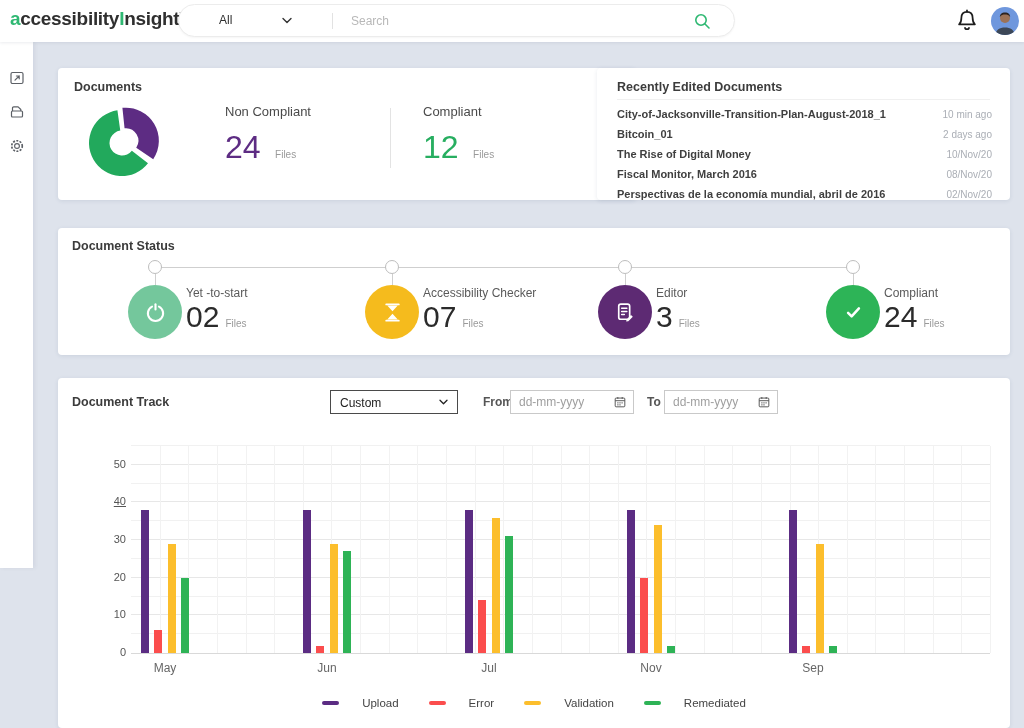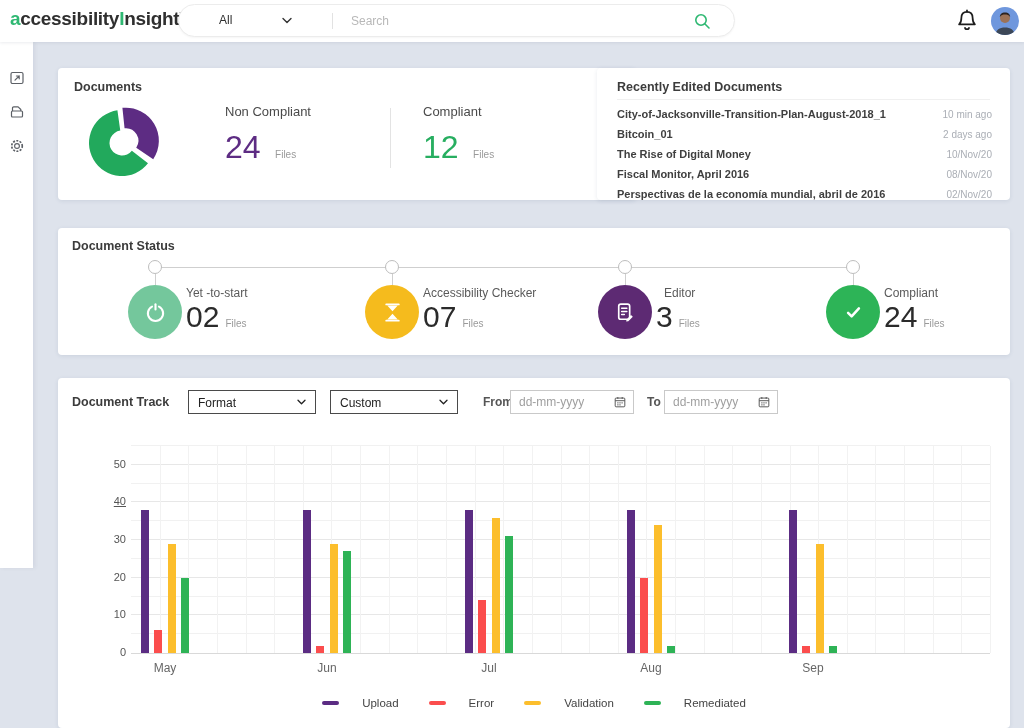--- a/index.html
+++ b/index.html
@@ -173,21 +173,21 @@
       </div>
       <div class="recent-row" style="top: 57px;">
         <div class="recent-name">Bitcoin_01</div>
         <div class="recent-time">2 days ago</div>
       </div>
       <div class="recent-row" style="top: 77px;">
         <div class="recent-name">The Rise of Digital Money</div>
         <div class="recent-time">10/Nov/20</div>
       </div>
       <div class="recent-row" style="top: 97px;">
-        <div class="recent-name">Fiscal Monitor, April 2016</div>
+        <div class="recent-name">Fiscal Monitor, March 2016</div>
         <div class="recent-time">08/Nov/20</div>
       </div>
       <div class="recent-row" style="top: 117px;">
         <div class="recent-name">Perspectivas de la economía mundial, abril de 2016</div>
         <div class="recent-time">02/Nov/20</div>
       </div>
     </div>
 </div>
 
 <div class="card" id="card-status">
@@ -216,43 +216,37 @@
       <div class="st-num" style="left: 365px;">07<span class="st-files">Files</span></div>
       <div class="tl-node" style="left: 560px;"></div>
       <div class="tl-conn" style="left: 567px;"></div>
       <div class="st-circle" style="left: 540px; background: rgb(93, 42, 115);">
         <svg width="25" height="25" viewBox="0 0 24 24">
           <rect x="5.5" y="4" width="10.5" height="14.5" rx="2" fill="none" stroke="#fff" stroke-width="1.6"></rect>
           <path d="M8.3 8 h5 M8.3 11 h5 M8.3 14 h2.6" stroke="#fff" stroke-width="1.4" stroke-linecap="round"></path>
           <path d="M13 18.6 l4.3-4.3 1.7 1.7 -4.3 4.3 -2.1.4 z" fill="#fff"></path>
         </svg>
       </div>
-      <div class="st-label" style="left: 598px; margin-left: 8px;">Editor</div>
+      <div class="st-label" style="left: 598px;">Editor</div>
       <div class="st-num" style="left: 598px;">3<span class="st-files">Files</span></div>
       <div class="tl-node" style="left: 788px;"></div>
       <div class="tl-conn" style="left: 795px;"></div>
       <div class="st-circle" style="left: 768px; background: rgb(45, 180, 87);">
         <svg width="25" height="25" viewBox="0 0 24 24">
           <path d="M6.8 12.4 l3.4 3.4 L17.2 8" fill="none" stroke="#fff" stroke-width="2.4" stroke-linecap="round" stroke-linejoin="round"></path>
         </svg>
       </div>
       <div class="st-label" style="left: 826px;">Compliant</div>
       <div class="st-num" style="left: 826px;">24<span class="st-files">Files</span></div>
     </div>
 </div>
 
 <div class="card" id="card-track">
   <div class="card-title abs" style="left:14px; top:17px">Document Track</div>
 
-  <div class="selectbox" style="left:130px; width:128px">
-    <span class="lbl">Format</span>
-    <svg width="11" height="7" viewBox="0 0 12 8">
-        <path d="M2 1.5 L6 5.5 L10 1.5" fill="none" stroke="#222" stroke-width="1.5" stroke-linecap="round" stroke-linejoin="round"></path>
-      </svg>
-  </div>
 
   <div class="selectbox" style="left:272px; width:128px">
     <span class="lbl">Custom</span>
     <svg width="11" height="7" viewBox="0 0 12 8">
         <path d="M2 1.5 L6 5.5 L10 1.5" fill="none" stroke="#222" stroke-width="1.5" stroke-linecap="round" stroke-linejoin="round"></path>
       </svg>
   </div>
 
   <div class="flt-label" style="left:425px">From</div>
   <div class="datebox" style="left:452px; width:124px">
@@ -343,21 +337,21 @@
       <div class="bar" style="left: 536px; height: 7.5px; background: rgb(46, 179, 86);"></div>
       <div class="bar" style="left: 657.5px; height: 143px; background: rgb(91, 44, 131);"></div>
       <div class="bar" style="left: 671px; height: 7.5px; background: rgb(251, 77, 77);"></div>
       <div class="bar" style="left: 684.5px; height: 109.1px; background: rgb(252, 190, 44);"></div>
       <div class="bar" style="left: 698px; height: 7.5px; background: rgb(46, 179, 86);"></div>
     </div>
   <div id="xlabels">
       <div class="month-lbl" style="left: 77px;">May</div>
       <div class="month-lbl" style="left: 239px;">Jun</div>
       <div class="month-lbl" style="left: 401px;">Jul</div>
-      <div class="month-lbl" style="left: 563px;">Aug</div>
+      <div class="month-lbl" style="left: 563px;">Nov</div>
       <div class="month-lbl" style="left: 725px;">Sep</div>
     </div>
   <div class="legend" id="legend">
       <div class="legend-item">
         <span class="legend-dash" style="background: rgb(91, 44, 131);"></span>
         <span class="legend-txt">Upload</span>
       </div>
       <div class="legend-item">
         <span class="legend-dash" style="background: rgb(251, 77, 77);"></span>
         <span class="legend-txt">Error</span>

